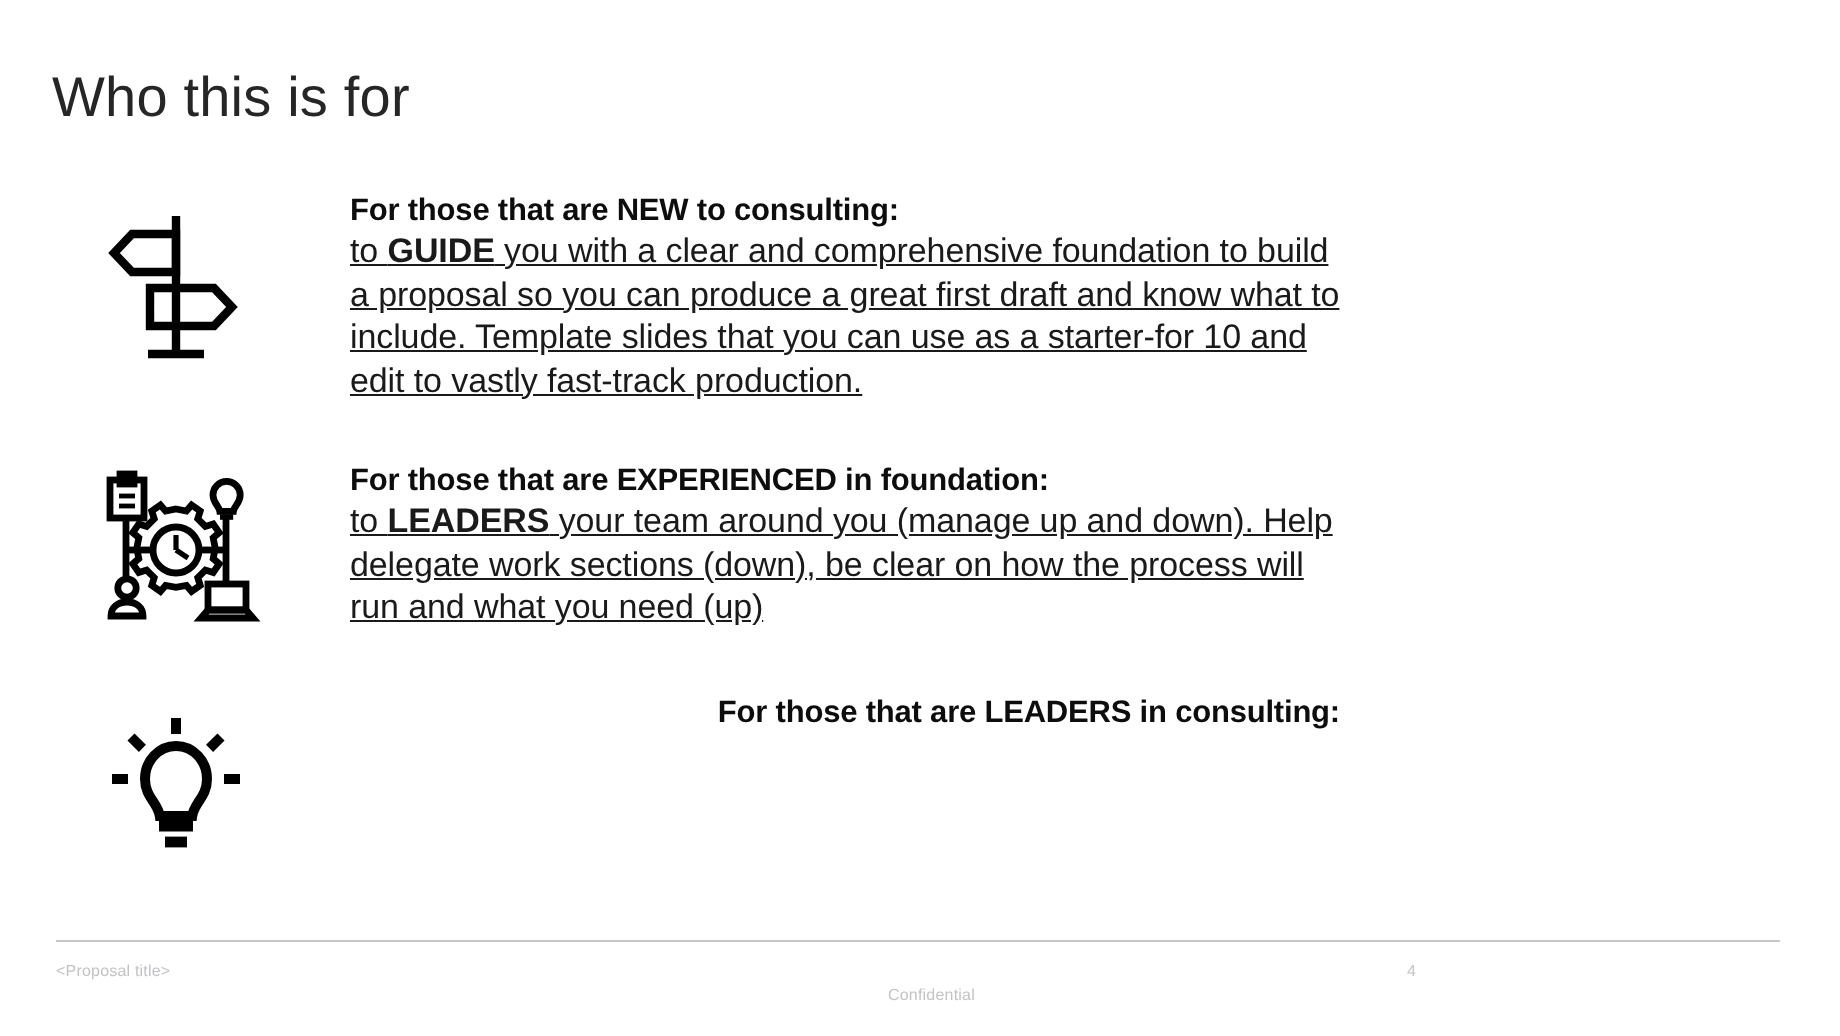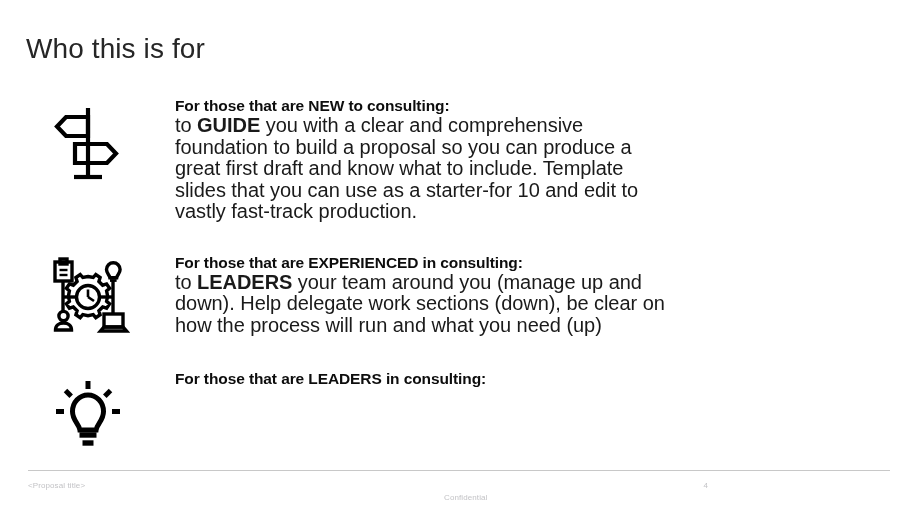--- a/index.html
+++ b/index.html
@@ -44,21 +44,21 @@
     width: 920px;
   }
 
   .row {
     position: relative;
     display: flex;
     align-items: flex-start;
   }
   .row-1 { margin-top: 0px; }
   .row-2 { margin-top: 30px; }
-  .row-3 { margin-top: 32px; }
+  .row-3 { margin-top: 32px; text-align: right; }
 
   .icon-cell {
     width: 175px;
     min-width: 175px;
     display: flex;
     justify-content: center;
     align-items: flex-start;
     padding-top: 4px;
   }
   .icon-cell svg {
@@ -71,25 +71,26 @@
   }
 
   .block-head {
     font-size: 15.5px;
     font-weight: bold;
     line-height: 19px;
     color: #0d0d0d;
     letter-spacing: -0.1px;
   }
   .block-body {
-    font-size: 20px;
+    font-size: 17px;
     font-weight: normal;
     line-height: 21.5px;
     color: #1a1a1a;
     letter-spacing: -0.05px;
+    text-decoration: underline;
   }
   .block-body b {
     font-weight: bold;
   }
 
   
   .footer-rule {
     position: absolute;
     left: 28px;
     top: 470px;
@@ -187,21 +188,21 @@
 
             <circle cx="18.5" cy="59" r="4.6"></circle>
             <path d="M10.5,73 c0,-4.5 3.6,-7.0 8.0,-7.0 c4.4,0 8.0,2.5 8.0,7.0 Z"></path>
 
             <rect x="59" y="57" width="19" height="13"></rect>
             <path d="M55.5,74 L81.5,74 L78,70 L59,70 Z"></path>
           </g>
         </svg>
       </div>
       <div class="text-cell">
-        <div class="block-head">For those that are EXPERIENCED in consulting:</div>
+        <div class="block-head">For those that are EXPERIENCED in foundation:</div>
         <div class="block-body"><span>to </span><b>LEADERS</b><span> your team around you (manage up and down). Help delegate work sections (down), be clear on how the process will run and what you need (up)</span></div>
       </div>
     </div>
 
     <div class="row row-3">
       <div class="icon-cell">
         <svg width="90" height="90" viewBox="0 0 90 90" aria-hidden="true">
           <g fill="none" stroke="#000000" stroke-width="5" stroke-linecap="butt" stroke-linejoin="miter">
 
             <path d="M29.5,38.5 a15.5,16.5 0 1 1 31,0 c0,9.0 -6.5,12.0 -7.4,18.5 l-16.2,0 c-0.9,-6.5 -7.4,-9.5 -7.4,-18.5 Z"></path>

